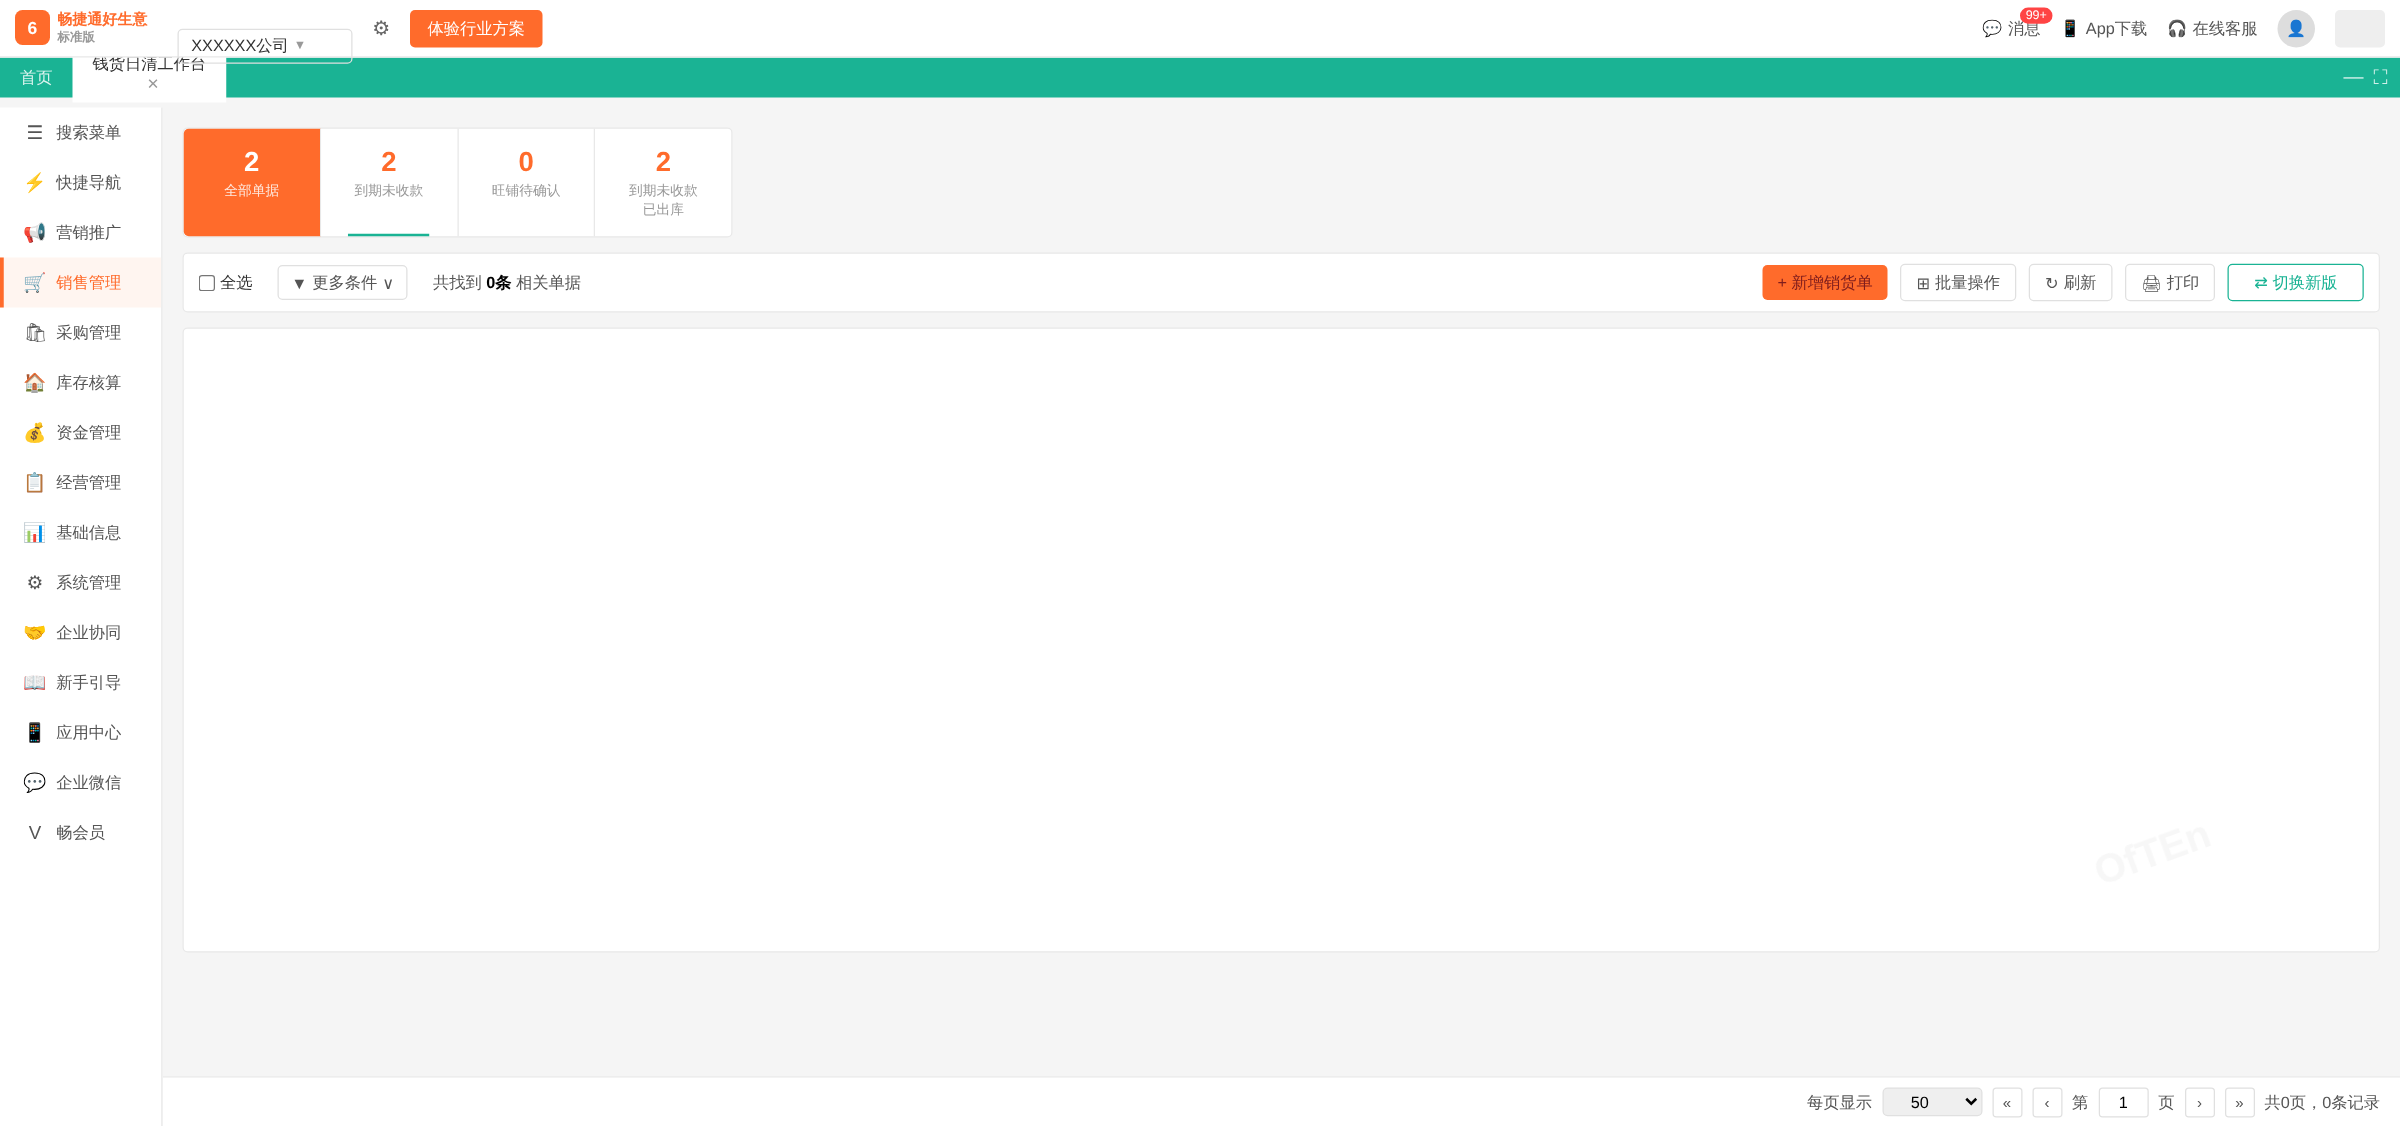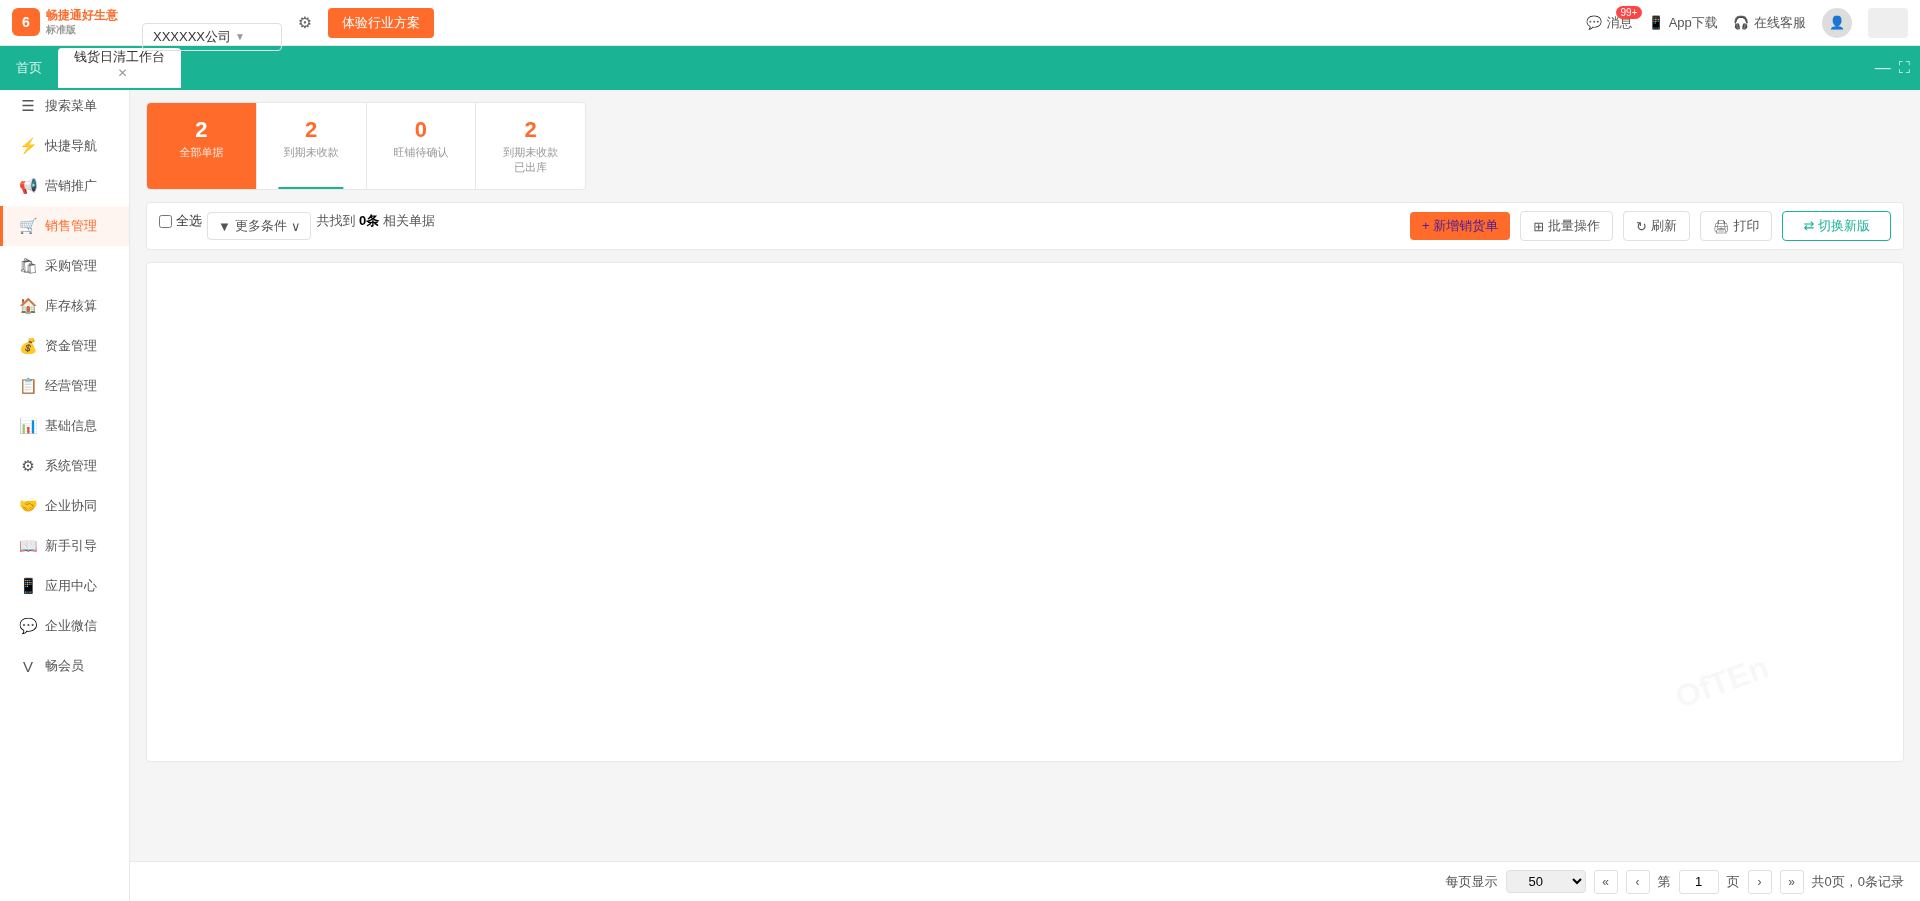--- a/index.html
+++ b/index.html
@@ -78,21 +78,21 @@
     .avatar {
       width: 30px; height: 30px;
       border-radius: 50%;
       background: #ddd;
       display: flex; align-items: center; justify-content: center;
       color: #999;
     }
 
     
     .tab-bar {
-      height: 44px;
+      height: 32px;
       background: #1ab394;
       display: flex;
       align-items: center;
       padding: 0 0;
       position: fixed;
       top: 46px; left: 0; right: 0;
       z-index: 99;
     }
     .tab-item {
       height: 40px;
@@ -199,37 +199,37 @@
     
     .toolbar {
       display: flex; align-items: center;
       background: #fff;
       border: 1px solid #e8e8e8;
       border-radius: 4px;
       padding: 8px 12px;
       margin-bottom: 12px;
       gap: 12px;
     }
-    .toolbar-left { display: flex; align-items: flex-start; gap: 5px; }
+    .toolbar-left { display: flex; align-items: center; gap: 20px; }
     .toolbar-right { margin-left: auto; display: flex; align-items: center; gap: 10px; }
     .check-all { display: flex; align-items: center; gap: 4px; cursor: pointer; }
     .filter-btn {
       display: flex; align-items: center; gap: 4px;
       border: 1px solid #e0e0e0; border-radius: 4px;
       padding: 4px 10px; cursor: pointer; color: #555; font-size: 13px;
     }
     .found-text { color: #555; font-size: 13px; }
     .found-count { color: #000000; font-weight: bold; }
     .action-btn {
       display: flex; align-items: center; gap: 4px;
       padding: 5px 12px; border-radius: 4px;
       cursor: pointer; font-size: 13px;
     }
     .btn-primary {
-      background: #ff6b2b; color: #4c1d95; border: none;
+      background: #ff6b2b; color: #7f1d1d; border: none;
     }
     .btn-outline {
       border: 1px solid #e0e0e0; color: #555; background: #fff;
     }
     .btn-switch {
       border: 1px solid #1ab394; color: #1ab394; background: #fff;
       border-radius: 4px; padding: 5px 20px; cursor: pointer; font-size: 13px;
     }
 
     

